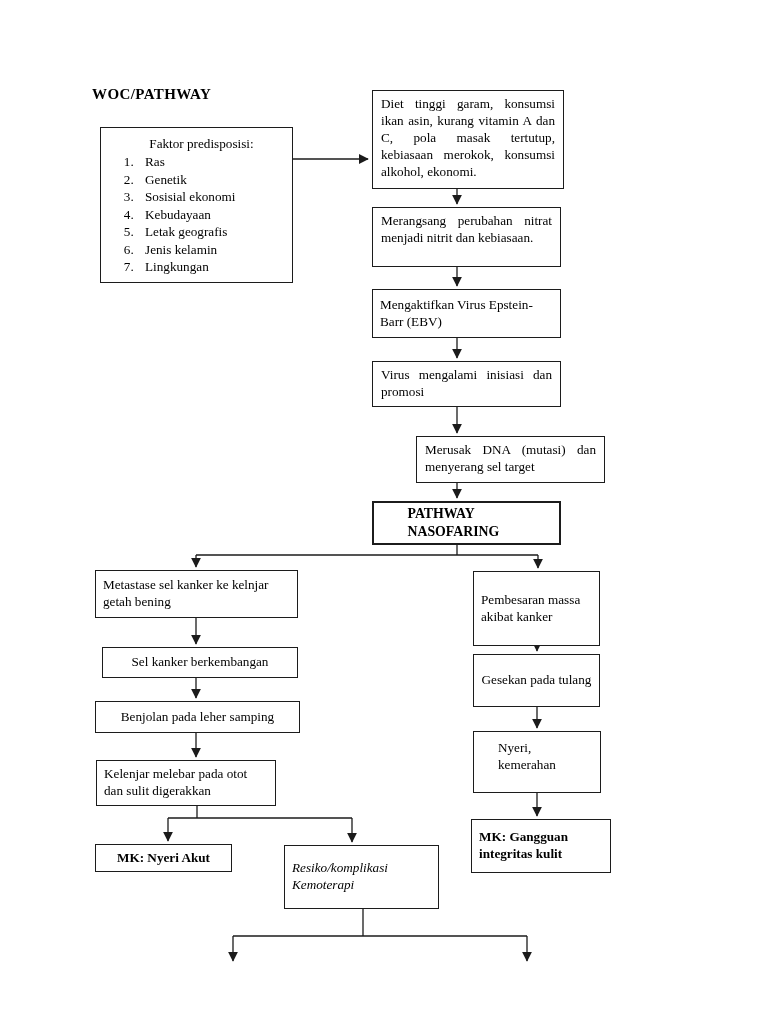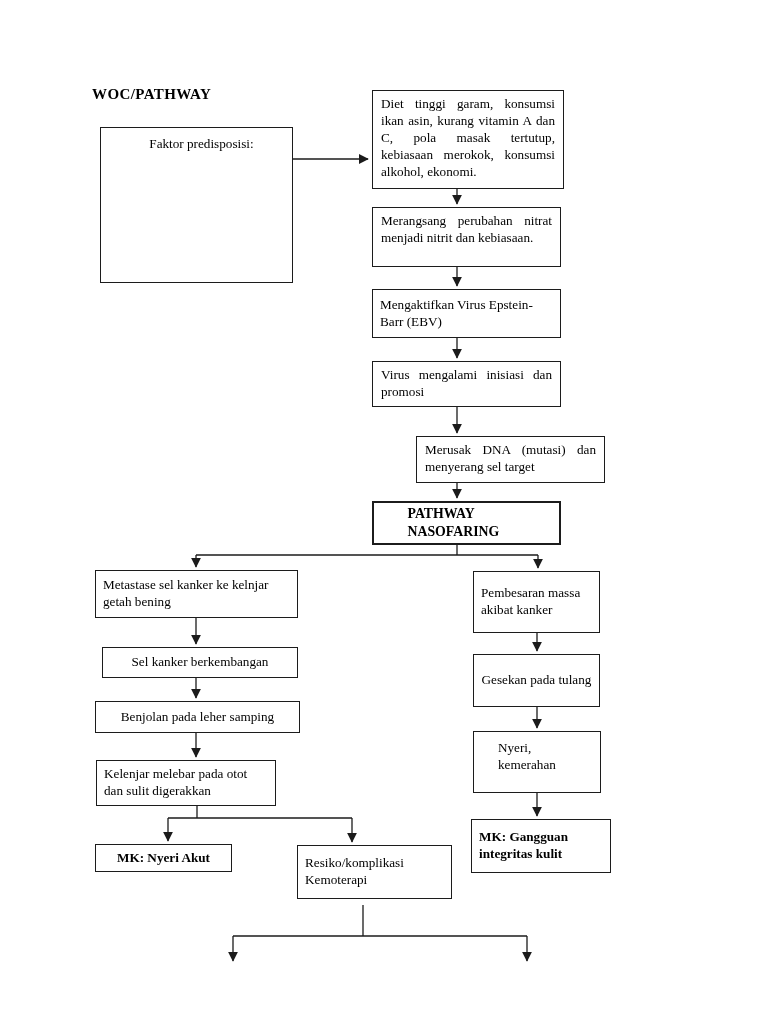--- a/index.html
+++ b/index.html
@@ -90,20 +90,29 @@
       <line x1="233" y1="936" x2="527" y2="936"></line>
       <line x1="233" y1="936" x2="233" y2="961" marker-end="url(#ah)"></line>
       <line x1="527" y1="936" x2="527" y2="961" marker-end="url(#ah)"></line>
     </g>
   </svg>
 
   <div class="title">WOC/PATHWAY</div>
 
   <div class="faktor">
     <span class="heading">Faktor predisposisi:</span>
+    <ol>
+      <li>Ras</li>
+      <li>Genetik</li>
+      <li>Sosisial ekonomi</li>
+      <li>Kebudayaan</li>
+      <li>Letak geografis</li>
+      <li>Jenis kelamin</li>
+      <li>Lingkungan</li>
+    </ol>
   </div>
 
   <div class="box justify" style="left:372px;top:90px;width:192px;height:99px;">Diet tinggi garam, konsumsi ikan asin, kurang vitamin A dan C, pola masak tertutup, kebiasaan merokok, konsumsi alkohol, ekonomi.</div>
 
   <div class="box justify" style="left:372px;top:207px;width:189px;height:60px;">Merangsang perubahan nitrat menjadi nitrit dan kebiasaan.</div>
 
   <div class="box" style="left:372px;top:289px;width:189px;height:49px;">Mengaktifkan Virus Epstein-Barr (EBV)</div>
 
   <div class="box justify" style="left:372px;top:361px;width:189px;height:46px;">Virus mengalami inisiasi dan promosi</div>
 
@@ -116,23 +125,23 @@
   <div class="box" style="left:95px;top:570px;width:203px;height:48px;">Metastase sel kanker ke kelnjar getah bening</div>
 
   <div class="box" style="left:102px;top:647px;width:196px;height:31px;">Sel kanker berkembangan</div>
 
   <div class="box" style="left:95px;top:701px;width:205px;height:32px;">Benjolan pada leher samping</div>
 
   <div class="box" style="left:96px;top:760px;width:180px;height:46px;">Kelenjar melebar pada otot dan sulit digerakkan</div>
 
   <div class="box bold" style="left:95px;top:844px;width:137px;height:28px;">MK: Nyeri Akut</div>
 
-  <div class="box" style="left:297px;top:845px;width:155px;height:54px;">Resiko/komplikasi Kemoterapi</div>
+  <div class="box" style="left:284px;top:845px;width:155px;height:64px;font-style:italic;">Resiko/komplikasi Kemoterapi</div>
 
-  <div class="box" style="left:473px;top:571px;width:127px;height:62px;">Pembesaran massa akibat kanker</div>
+  <div class="box" style="left:473px;top:571px;width:127px;height:75px;">Pembesaran massa akibat kanker</div>
 
   <div class="box" style="left:473px;top:654px;width:127px;height:53px;">Gesekan pada tulang</div>
 
   <div class="box top-align" style="left:473px;top:731px;width:128px;height:62px;">
     <span style="display:block;max-width:78px;">Nyeri, kemerahan</span>
   </div>
 
   <div class="box bold" style="left:471px;top:819px;width:140px;height:54px;">MK: Gangguan integritas kulit</div>
 
 </div>

